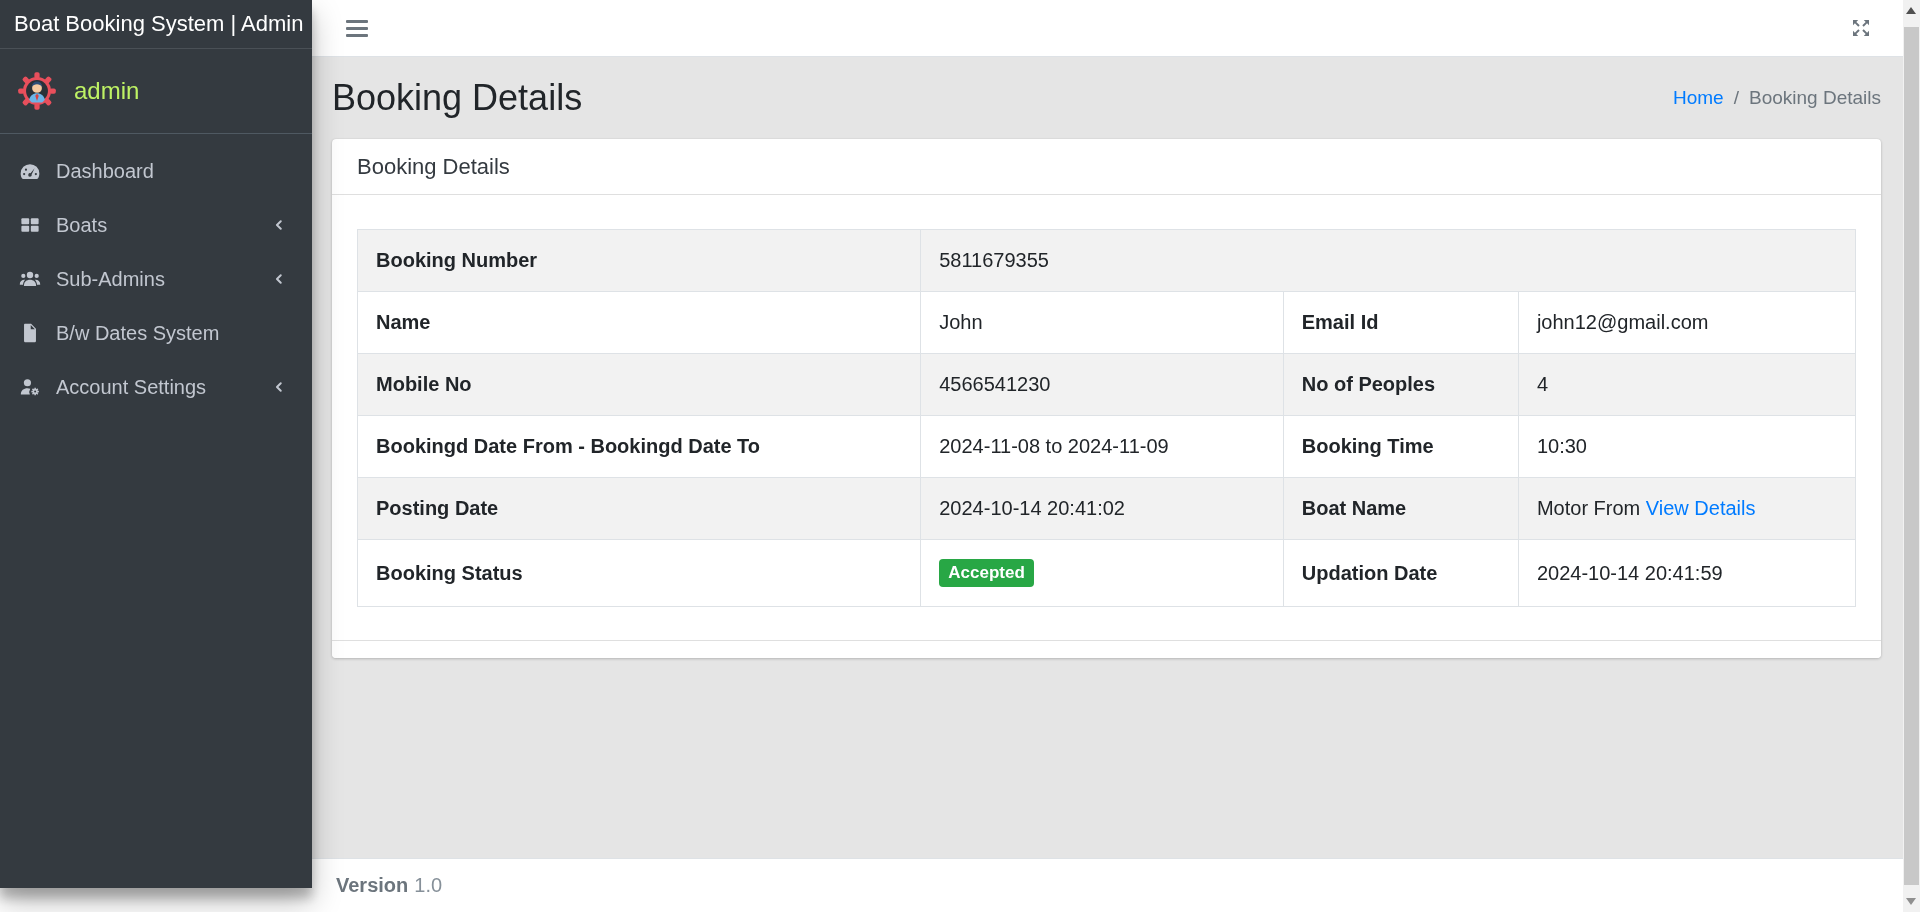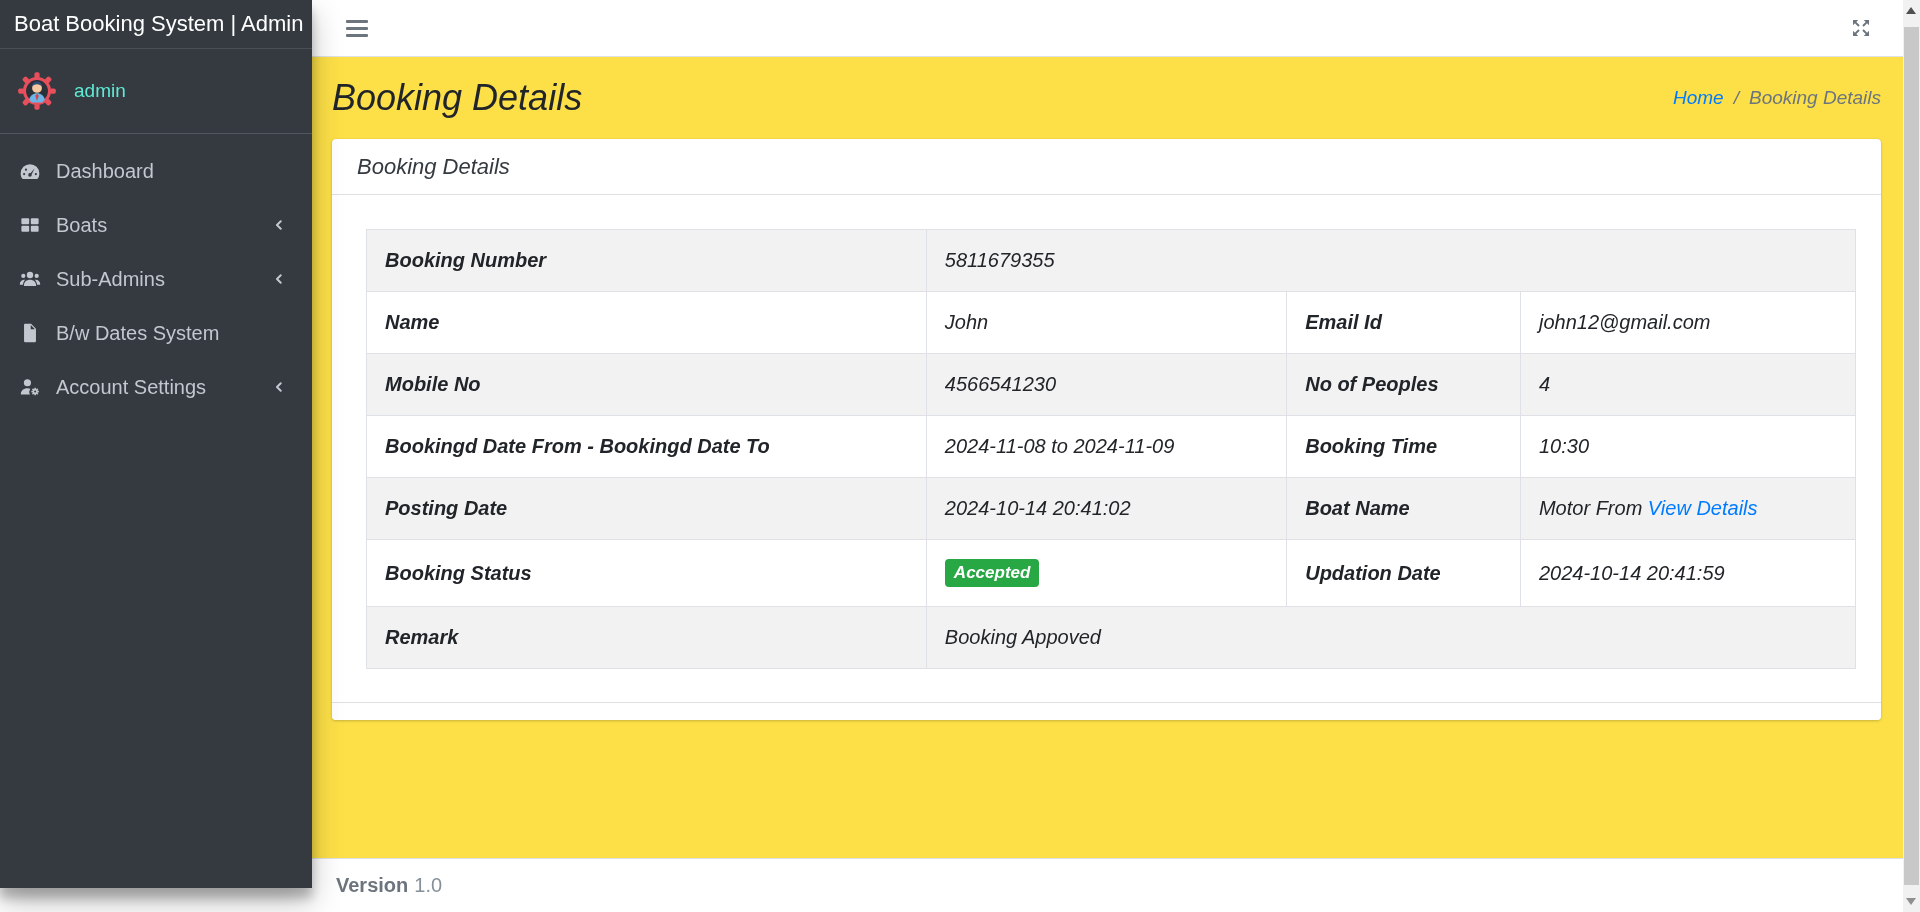--- a/index.html
+++ b/index.html
@@ -9,51 +9,51 @@
   
   .sidebar { position:fixed; left:0; top:0; width:312px; height:888px; background:#343a40;
              box-shadow:0 14px 28px rgba(0,0,0,.25), 0 10px 10px rgba(0,0,0,.22); z-index:30; }
   .brand { height:49px; display:flex; align-items:center; padding:0 14px;
            border-bottom:1px solid #4a5056; color:#fff; font-size:22px; white-space:nowrap;
            overflow:hidden; cursor:pointer; }
   .user-panel { display:flex; align-items:center; padding:21px 14px 21px 16px;
                 border-bottom:1px solid #4f5962; }
   .avatar { width:42px; height:42px; border-radius:50%; overflow:hidden; flex:0 0 42px; }
   .avatar svg { width:42px; height:42px; display:block; }
-  .username { color:#5eead4; font-size:19px; margin-left:16px; cursor:pointer; text-decoration:none; }
+  .username { color:#bef264; font-size:24px; margin-left:16px; cursor:pointer; text-decoration:none; }
   .menu { padding-top:10px; }
   .menu-item { position:relative; display:flex; align-items:center; height:54px; padding:0 16px;
                color:#c2c7d0; font-size:20px; cursor:pointer; text-decoration:none; }
   .mi-icon { width:27px; margin-right:13px; display:flex; justify-content:center; }
   .mi-icon svg { width:22px; height:22px; fill:#c2c7d0; }
   .mi-chevron { position:absolute; right:26px; top:50%; transform:translateY(-50%); display:flex; }
   .mi-chevron svg { width:14px; height:14px; }
 
   
   .main { margin-left:312px; margin-right:17px; }
   .navbar { height:57px; background:#fff; border-bottom:1px solid #dee2e6;
             display:flex; align-items:center; justify-content:space-between; padding:0 30px 0 32px; }
   .hamburger { display:inline-flex; flex-direction:column; gap:4px; cursor:pointer; padding:4px 2px; }
   .hamburger i { display:block; width:22px; height:3px; background:#6c757d; border-radius:1px; }
   .expand-btn { cursor:pointer; display:flex; }
   .expand-btn svg { width:24px; height:24px; fill:#6c757d; }
 
-  .content { background:#fde047; min-height:801px; padding:20px 22px 0 20px;font-style:italic; }
+  .content { background:#e5e5e5; min-height:801px; padding:20px 22px 0 20px; }
   .content-header { display:flex; align-items:center; justify-content:space-between; margin-bottom:20px; }
   .page-title { font-size:36px; font-weight:400; color:#212529; }
   .breadcrumb { list-style:none; display:flex; align-items:center; gap:10px; font-size:19px; }
   .breadcrumb a { color:#007bff; text-decoration:none; cursor:pointer; }
   .breadcrumb .sep, .breadcrumb .current { color:#6c757d; }
 
   
   .card { background:#fff; border-radius:4px;
           box-shadow:0 0 1px rgba(0,0,0,.125), 0 1px 3px rgba(0,0,0,.2); }
   .card-header { height:56px; display:flex; align-items:center; padding:0 25px;
                  border-bottom:1px solid rgba(0,0,0,.125); font-size:22px; color:#343a40; }
-  .card-body { padding:34px 25px 33px;margin-left:9px; }
+  .card-body { padding:34px 25px 33px; }
   .card-footer { height:18px; border-top:1px solid rgba(0,0,0,.125); background:#fff;
                  border-radius:0 0 4px 4px; }
 
   table.details { width:100%; border-collapse:collapse; font-size:20px; }
   table.details th, table.details td { border:1px solid #dee2e6; padding:19px 18px;
                                        text-align:left; vertical-align:middle; }
   table.details th { font-weight:700; color:#212529; }
   table.details tr:nth-child(odd) { background:#f2f2f2; }
   .c1 { width:37.6%; } .c2 { width:24.2%; } .c3 { width:15.7%; } .c4 { width:22.5%; }
   .badge-success { display:inline-block; background:#28a745; color:#fff; font-size:17px;
@@ -262,24 +262,20 @@
               </td>
             </tr>
             <tr>
               <th>Booking Status</th>
               <td>
                 <span class="badge-success">Accepted</span>
               </td>
               <th>Updation Date</th>
               <td>2024-10-14 20:41:59</td>
             </tr>
-            <tr>
-              <th>Remark</th>
-              <td colspan="3">Booking Appoved</td>
-            </tr>
           </tbody>
         </table>
       </div>
       <div class="card-footer"></div>
     </div>
 
   </div>
 
   <footer class="footer">
     <span>

